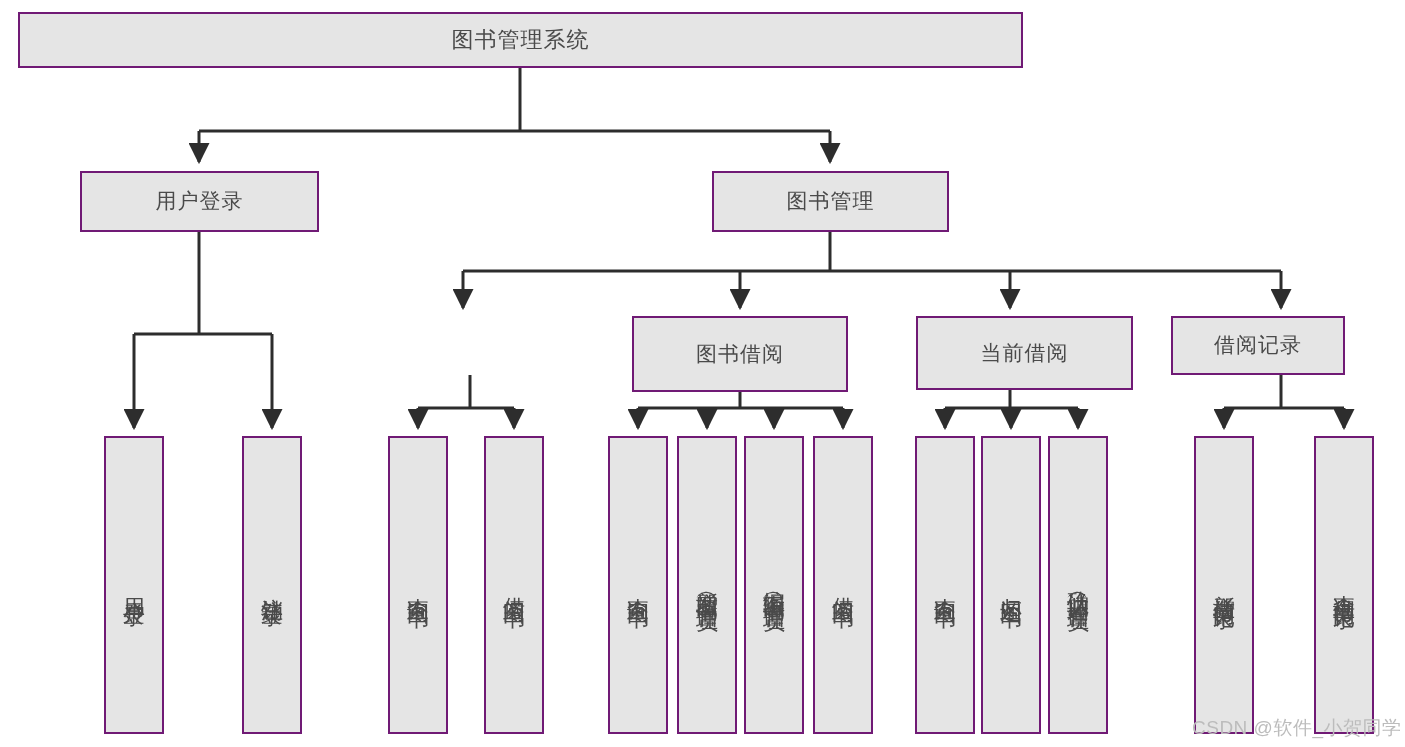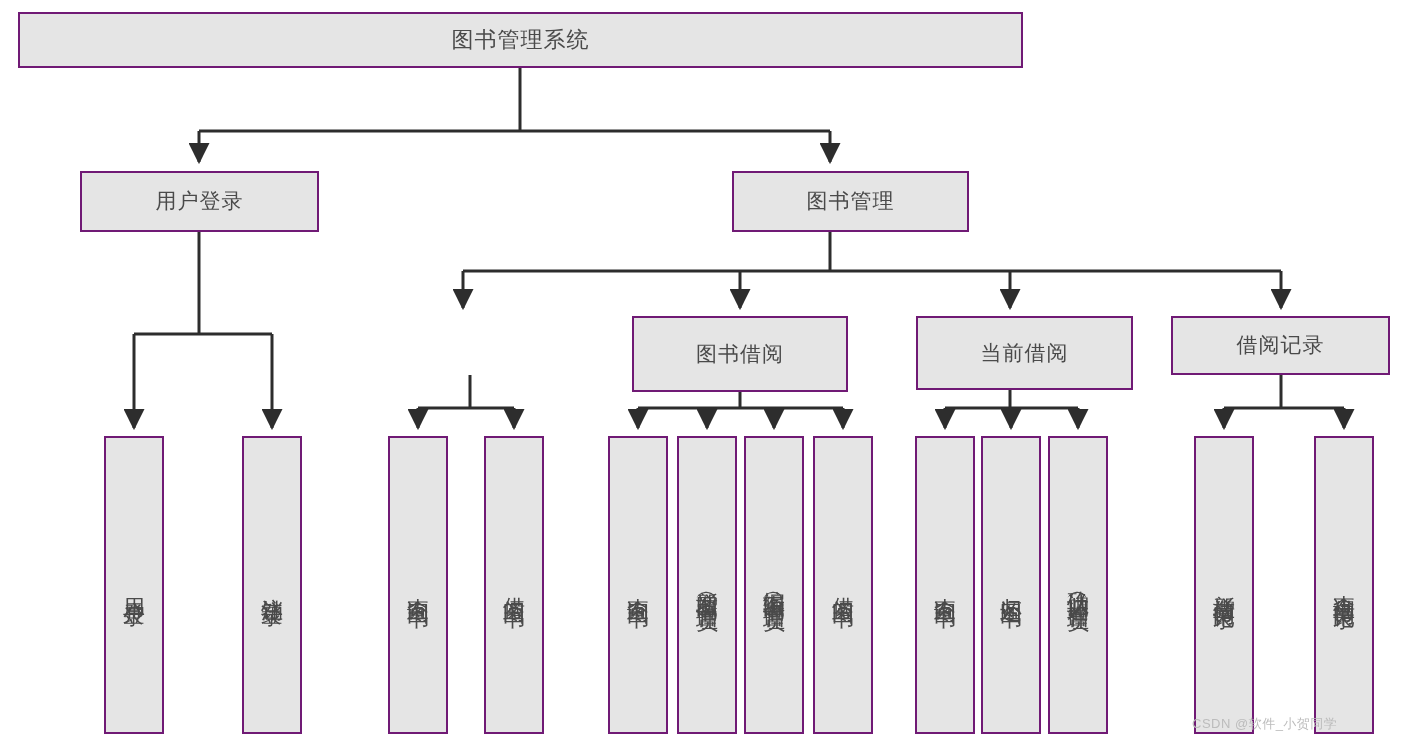--- a/index.html
+++ b/index.html
@@ -58,21 +58,21 @@
     line-height: 1;
     max-height: 262px;
   }
   .node.root .lbl {
     font-size: 22px;
   }
   .watermark {
     position: absolute;
     left: 1192px;
     top: 715px;
-    font-size: 13px;
+    font-size: 19px;
     color: #bcbcbc;
     white-space: nowrap;
     letter-spacing: 0.5px;
     pointer-events: none;
   }
 </style>
 </head>
 <body>
 
 <div id="canvas">
@@ -127,31 +127,31 @@
     </g>
   </svg>
 
   <div class="node horiz root" style="left:18px; top:12px; width:1005px; height:56px;">
     <span class="lbl">图书管理系统</span>
   </div>
 
   <div class="node horiz" style="left:80px; top:171px; width:239px; height:61px;">
     <span class="lbl">用户登录</span>
   </div>
-  <div class="node horiz" style="left:712px; top:171px; width:237px; height:61px;margin-left:20px;">
+  <div class="node horiz" style="left:712px; top:171px; width:237px; height:61px;">
     <span class="lbl">图书管理</span>
   </div>
 
   <div class="node horiz" style="left:632px; top:316px; width:216px; height:76px;">
     <span class="lbl">图书借阅</span>
   </div>
   <div class="node horiz" style="left:916px; top:316px; width:217px; height:74px;">
     <span class="lbl">当前借阅</span>
   </div>
-  <div class="node horiz" style="left:1171px; top:316px; width:219px; height:59px;">
+  <div class="node horiz" style="left:1171px; top:316px; width:174px; height:59px;">
     <span class="lbl">借阅记录</span>
   </div>
 
   <div class="node vert" style="left:104px; top:436px; width:60px; height:298px;">
     <span class="lbl">用户登录</span>
   </div>
   <div class="node vert" style="left:242px; top:436px; width:60px; height:298px;">
     <span class="lbl">注销登录</span>
   </div>
 

